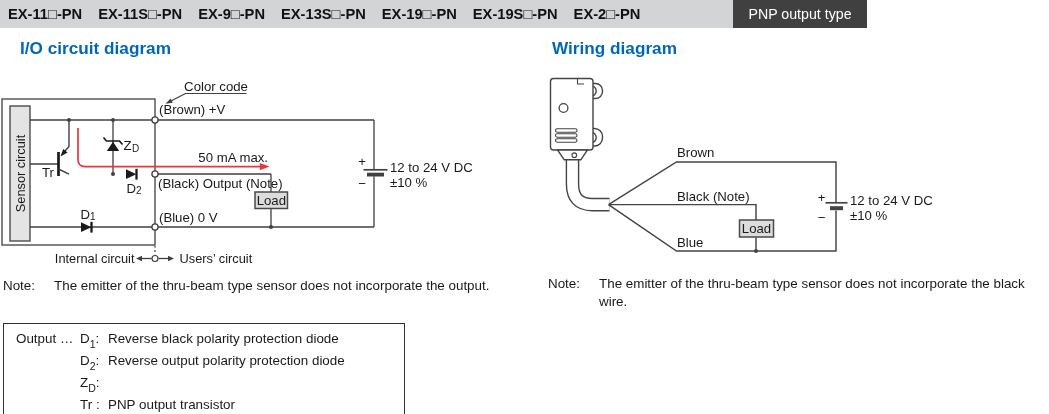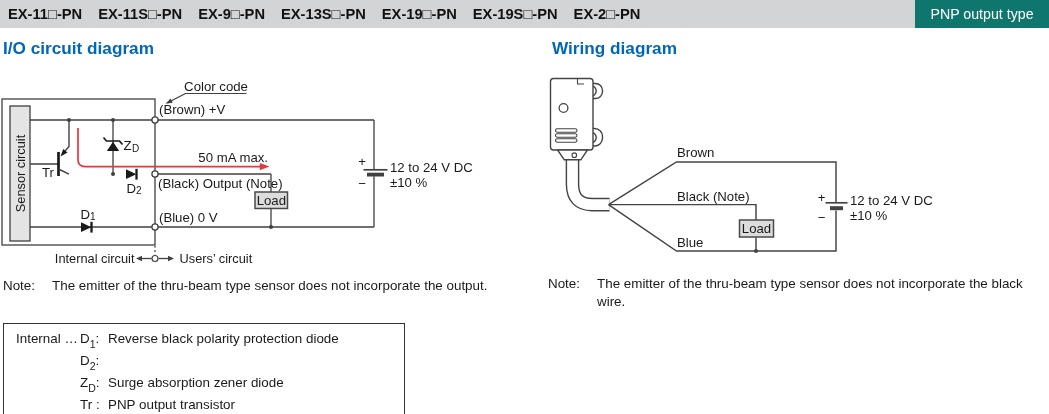--- a/index.html
+++ b/index.html
@@ -1,38 +1,38 @@
 <!DOCTYPE html>
 <html><head>
 <meta charset="utf-8">
 <style>
   html,body{margin:0;padding:0;background:#fff;}
   body{width:1049px;height:414px;position:relative;overflow:hidden;
        font-family:"Liberation Sans",sans-serif;color:#1a1a1a;}
   
-  .topbar{position:absolute;left:0;top:0;width:1049px;height:28px;background:#d3d4d6;
+  .topbar{position:absolute;left:0;top:0;width:867px;height:28px;background:#d3d4d6;
           display:flex;align-items:center;}
   .models{display:flex;gap:16px;padding-left:8px;font-weight:bold;font-size:14.7px;color:#111;}
-  .badge{position:absolute;right:0;top:0;width:134px;height:28px;background:#0f766e;color:#fff;
+  .badge{position:absolute;right:0;top:0;width:134px;height:28px;background:#404040;color:#fff;
          display:flex;align-items:center;justify-content:center;font-size:14.2px;}
   
   h2.sec{position:absolute;margin:0;font-size:17.2px;font-weight:bold;color:#0067b8;}
-  #io-title{left:3px;top:38px;}
+  #io-title{left:20px;top:38px;}
   #wiring-title{left:552px;top:38px;}
   
   .diagram-layer{position:absolute;left:0;top:0;width:1049px;height:414px;}
   .diagram-layer text{font-family:"Liberation Sans",sans-serif;font-size:13.2px;fill:#1a1a1a;}
   .diagram-layer text.sub{font-size:10px;}
   .diagram-layer text.small{font-size:12.8px;}
   
-  .note{position:absolute;display:flex;gap:15px;font-size:13.4px;line-height:17.6px;}
+  .note{position:absolute;display:flex;gap:5px;font-size:13.4px;line-height:17.6px;}
   #io-note{left:3px;top:277px;}
   #wiring-note{left:548px;top:275px;}
   .note .note-label{flex:0 0 34px;}
-  .note .note-text{width:452px;}
+  .note .note-text{width:452px;margin-left:12px;}
   
   .symbols-box{position:absolute;left:3px;top:323px;width:380px;border:1.4px solid #333;
                padding:6px 8px 6px 12px;font-size:13.4px;line-height:17.4px;background:#fff;}
   .sym-row{display:grid;grid-template-columns:64px 28px auto;}
   .sym-key sub{font-size:10.5px;position:relative;top:1px;}
 </style>
 </head>
 <body>
 
 <div class="page">
@@ -196,32 +196,32 @@
     <span class="note-label">Note:</span>
     <span class="note-text">The emitter of the thru-beam type sensor does not incorporate the output.</span>
   </div>
   <div class="note" id="wiring-note">
     <span class="note-label">Note:</span>
     <span class="note-text">The emitter of the thru-beam type sensor does not incorporate the black wire.</span>
   </div>
 
   <div class="symbols-box">
     <div class="sym-row">
-      <span>Internal …</span>
+      <span>Output …</span>
       <span class="sym-key"><span>D</span><sub>1</sub><span>:</span></span>
       <span>Reverse black polarity protection diode</span>
     </div>
     <div class="sym-row">
       <span></span>
       <span class="sym-key"><span>D</span><sub>2</sub><span>:</span></span>
+      <span>Reverse output polarity protection diode</span>
     </div>
     <div class="sym-row">
       <span></span>
       <span class="sym-key"><span>Z</span><sub>D</sub><span>:</span></span>
-      <span>Surge absorption zener diode</span>
     </div>
     <div class="sym-row">
       <span></span>
       <span class="sym-key"><span>Tr</span><sub></sub><span> :</span></span>
       <span>PNP output transistor</span>
     </div>
   </div>
 
 </div>
 

